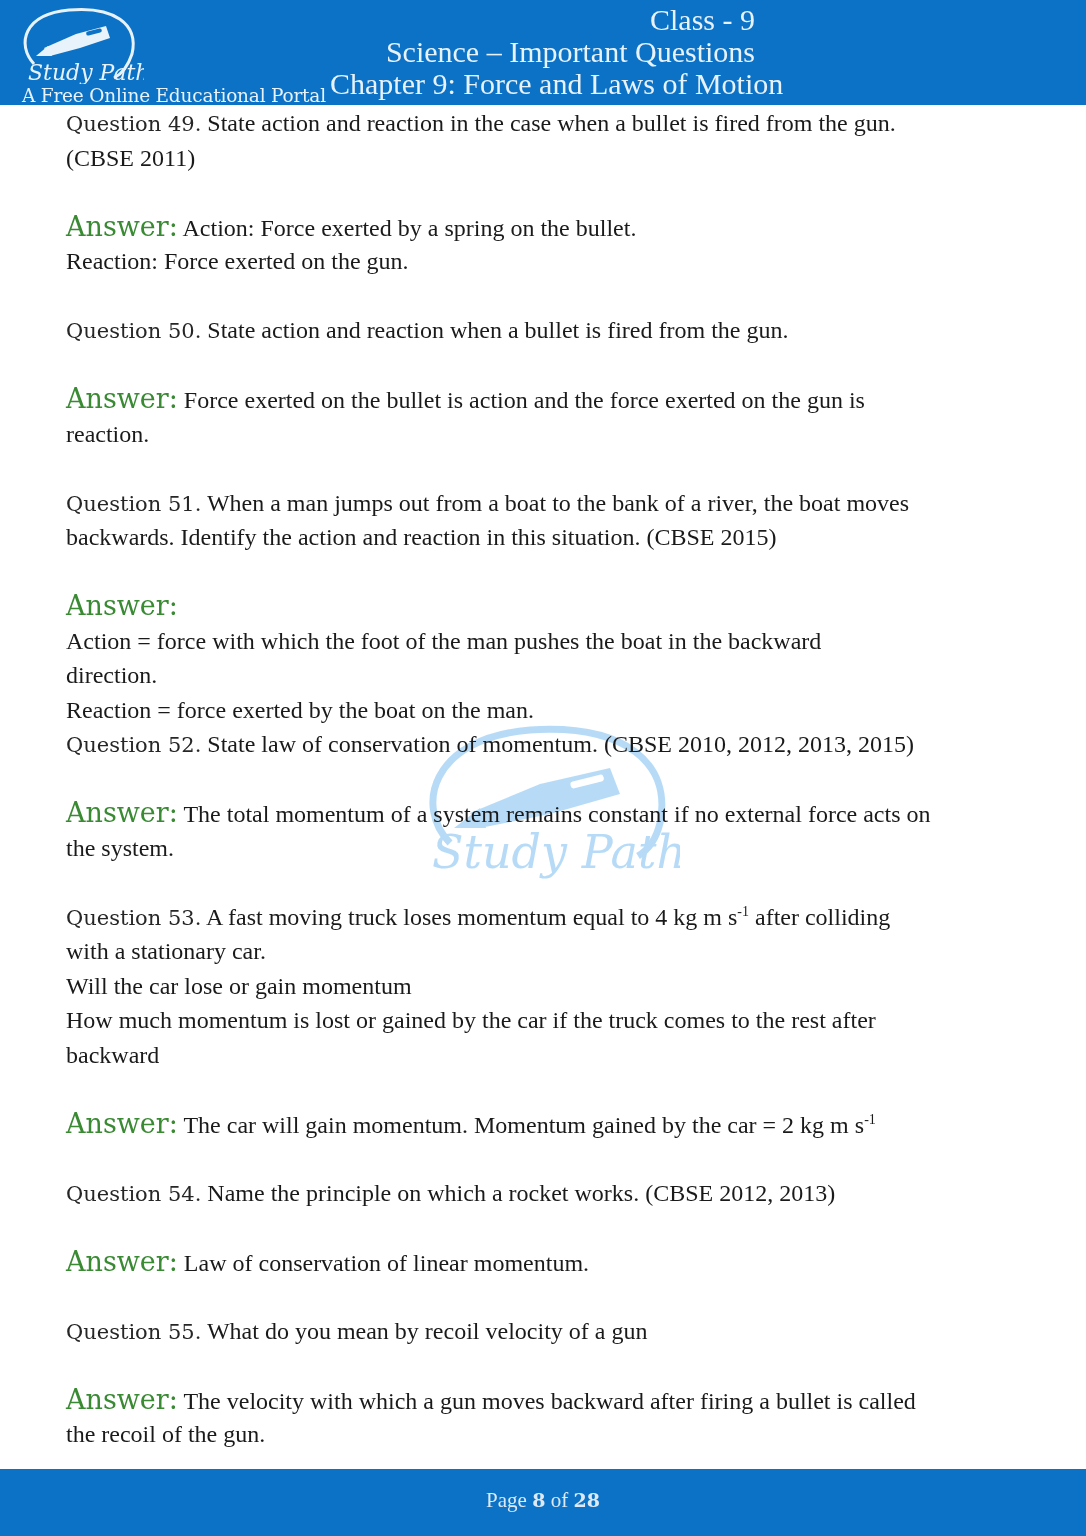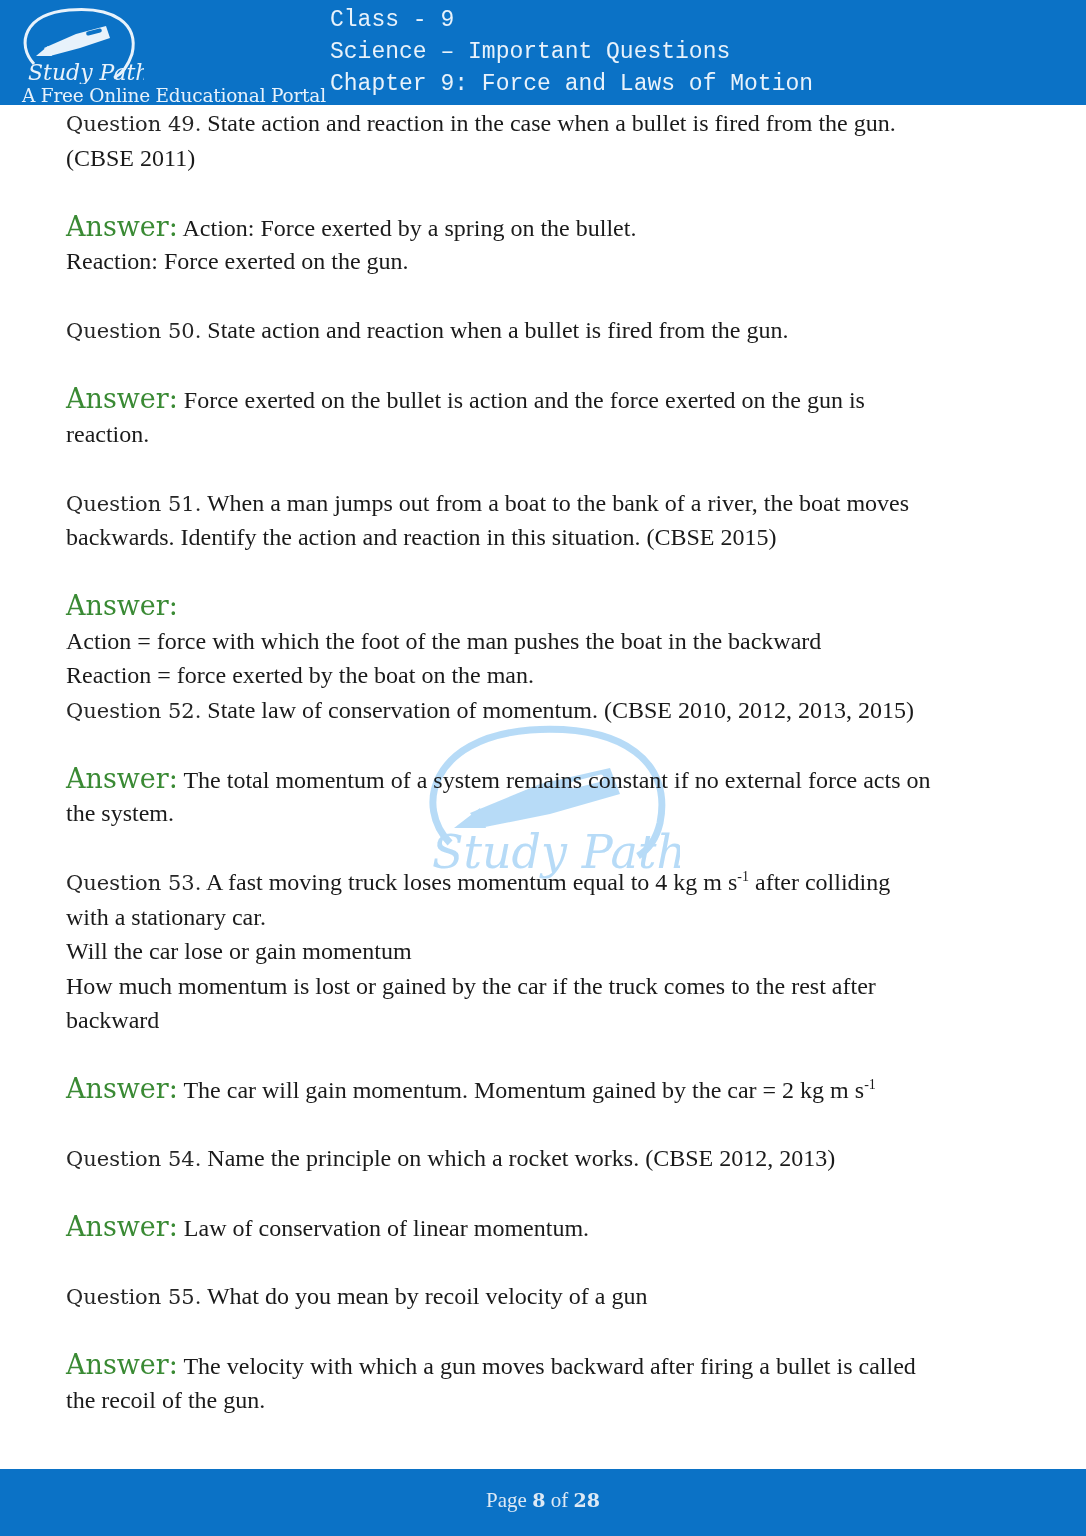--- a/index.html
+++ b/index.html
@@ -12,22 +12,22 @@
       position: absolute; left: 0; top: 0; width: 1086px; height: 105px;
       background: #0b72c6; color: #e8f2fb;
     }
     .header .logo { position: absolute; left: 10px; top: 4px; width: 290px; height: 100px; }
     .header .logo svg { position: absolute; left: 4px; top: 0; }
     .header .tagline {
       position: absolute; left: 12px; top: 81px; font-size: 18.5px;
       font-family: "DejaVu Serif", serif; white-space: nowrap; letter-spacing: -0.2px;
     }
     .header .titles {
-      position: absolute; left: 330px; top: 4px; width: 425px; text-align: left;
-      font-size: 23px; line-height: 32px; font-family: Liberation Mono, monospace;
+      position: absolute; left: 330px; top: 4px; width: 425px; text-align: right;
+      font-size: 30px; line-height: 32px; font-family: Liberation Serif, serif;
     }
     .header .titles div { white-space: nowrap; }
     .content {
       position: absolute; left: 66px; top: 106px; width: 960px;
       font-family: "Liberation Serif", serif; font-size: 24px; line-height: 34.5px;
     }
     .line { white-space: nowrap; height: 34.5px; }
     .gap { height: 34.5px; }
     .q-label { font-family: "DejaVu Serif", serif; font-size: 21px; color: #262626; }
     .a-label { font-family: "DejaVu Serif", serif; font-size: 27px; color: #3a8a34; }
@@ -95,20 +95,21 @@
   <div class="gap"></div>
 
   <div>
     <div class="line"><span class="q-label">Question 51.</span><span> When a man jumps out from a boat to the bank of a river, the boat moves</span></div>
     <div class="line">backwards. Identify the action and reaction in this situation. (CBSE 2015)</div>
   </div>
   <div class="gap"></div>
   <div>
     <div class="line"><span class="a-label">Answer:</span></div>
     <div class="line">Action = force with which the foot of the man pushes the boat in the backward</div>
+    <div class="line">direction.</div>
     <div class="line">Reaction = force exerted by the boat on the man.</div>
   </div>
 
   <div>
     <div class="line"><span class="q-label">Question 52.</span><span> State law of conservation of momentum. (CBSE 2010, 2012, 2013, 2015)</span></div>
   </div>
   <div class="gap"></div>
   <div>
     <div class="line"><span class="a-label">Answer:</span><span> The total momentum of a system remains constant if no external force acts on</span></div>
     <div class="line">the system.</div>

